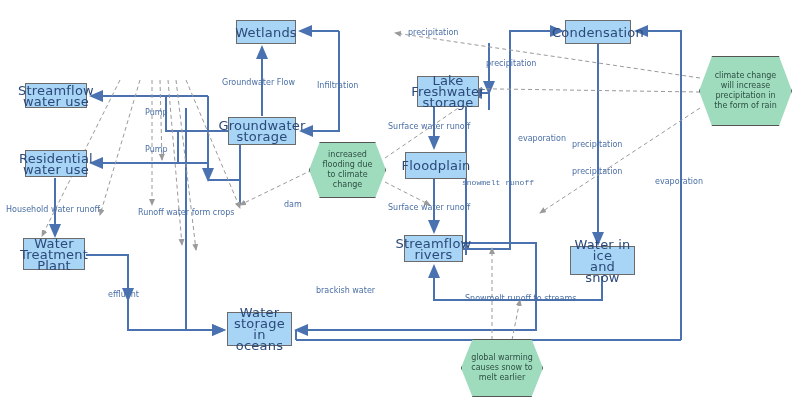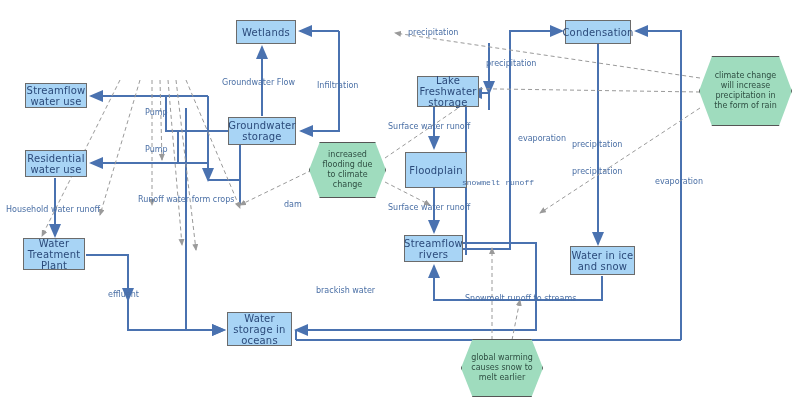--- a/index.html
+++ b/index.html
@@ -12,21 +12,21 @@
   }
   svg.layer{position:absolute;left:0;top:0;width:800px;height:400px;}
   .node{
     position:absolute;
     box-sizing:border-box;
     background:#a8d4f5;
     border:1px solid #6b6b6b;
     color:#2b4a7a;
     display:flex;align-items:center;justify-content:center;
     text-align:center;
-    font-size:10px;
+    font-size:13px;
     line-height:11px;
     letter-spacing:.2px;
     z-index:5;
   }
   .hex{
     position:absolute;
     box-sizing:border-box;
     background:#9fdcbe;
     border:1px solid #555;
     color:#2f4f43;
@@ -165,21 +165,21 @@
     <span style="white-space:pre-line">Groundwater
 storage</span>
   </div>
 
   <div class="node" style="left:405px;top:76px;width:62px;height:31px;margin-left:12px;">
     <span style="white-space:pre-line">Lake
 Freshwater
 storage</span>
   </div>
 
-  <div class="node" style="left:405px;top:152px;width:62px;height:36px;">
+  <div class="node" style="left:405px;top:152px;width:62px;height:27px;">
     <span style="white-space:pre-line">Floodplain</span>
   </div>
 
   <div class="node" style="left:404px;top:235px;width:59px;height:27px;">
     <span style="white-space:pre-line">Streamflow
 rivers</span>
   </div>
 
   <div class="node" style="left:565px;top:20px;width:66px;height:24px;text-align:right;">
     <span style="white-space:pre-line">Condensation</span>
@@ -232,21 +232,21 @@
   <div class="edge-label" style="left:388px;top:203px;">Surface water runoff</div>
 
   <div class="edge-label" style="left:462px;top:178px;font-family:Liberation Mono, monospace;">snowmelt runoff</div>
 
   <div class="edge-label" style="left:518px;top:134px;">evaporation</div>
 
   <div class="edge-label" style="left:655px;top:177px;">evaporation</div>
 
   <div class="edge-label" style="left:6px;top:205px;">Household water runoff</div>
 
-  <div class="edge-label" style="left:138px;top:195px;">Runoff water form crops</div>
+  <div class="edge-label" style="left:138px;top:208px;">Runoff water form crops</div>
 
   <div class="edge-label" style="left:108px;top:290px;">effluent</div>
 
   <div class="edge-label" style="left:316px;top:286px;">brackish water</div>
 
   <div class="edge-label" style="left:465px;top:294px;">Snowmelt runoff to streams</div>
 
 </div>
 
 </body></html>

